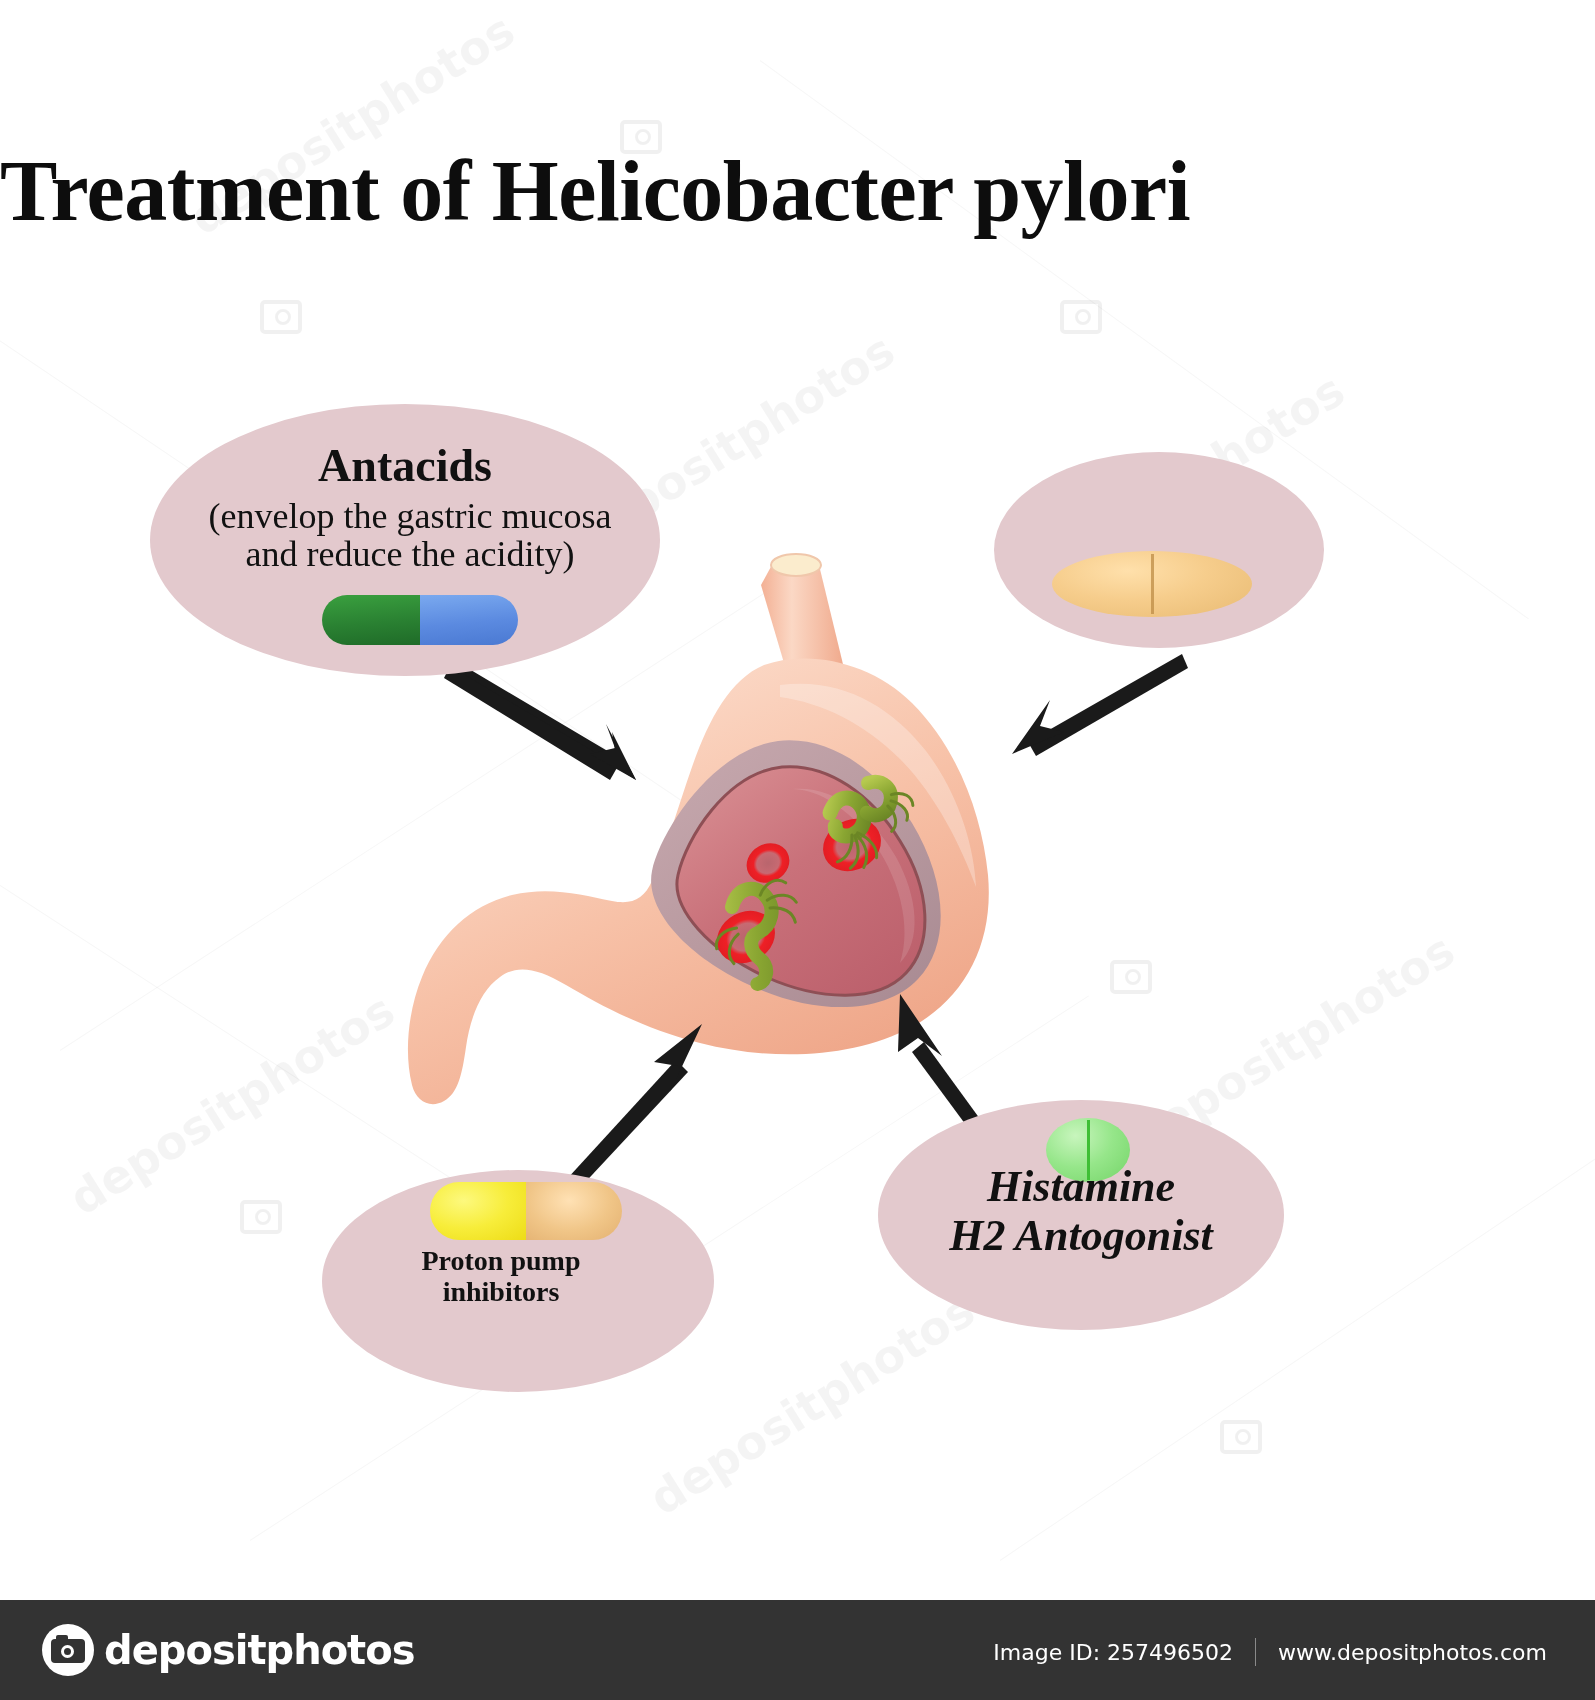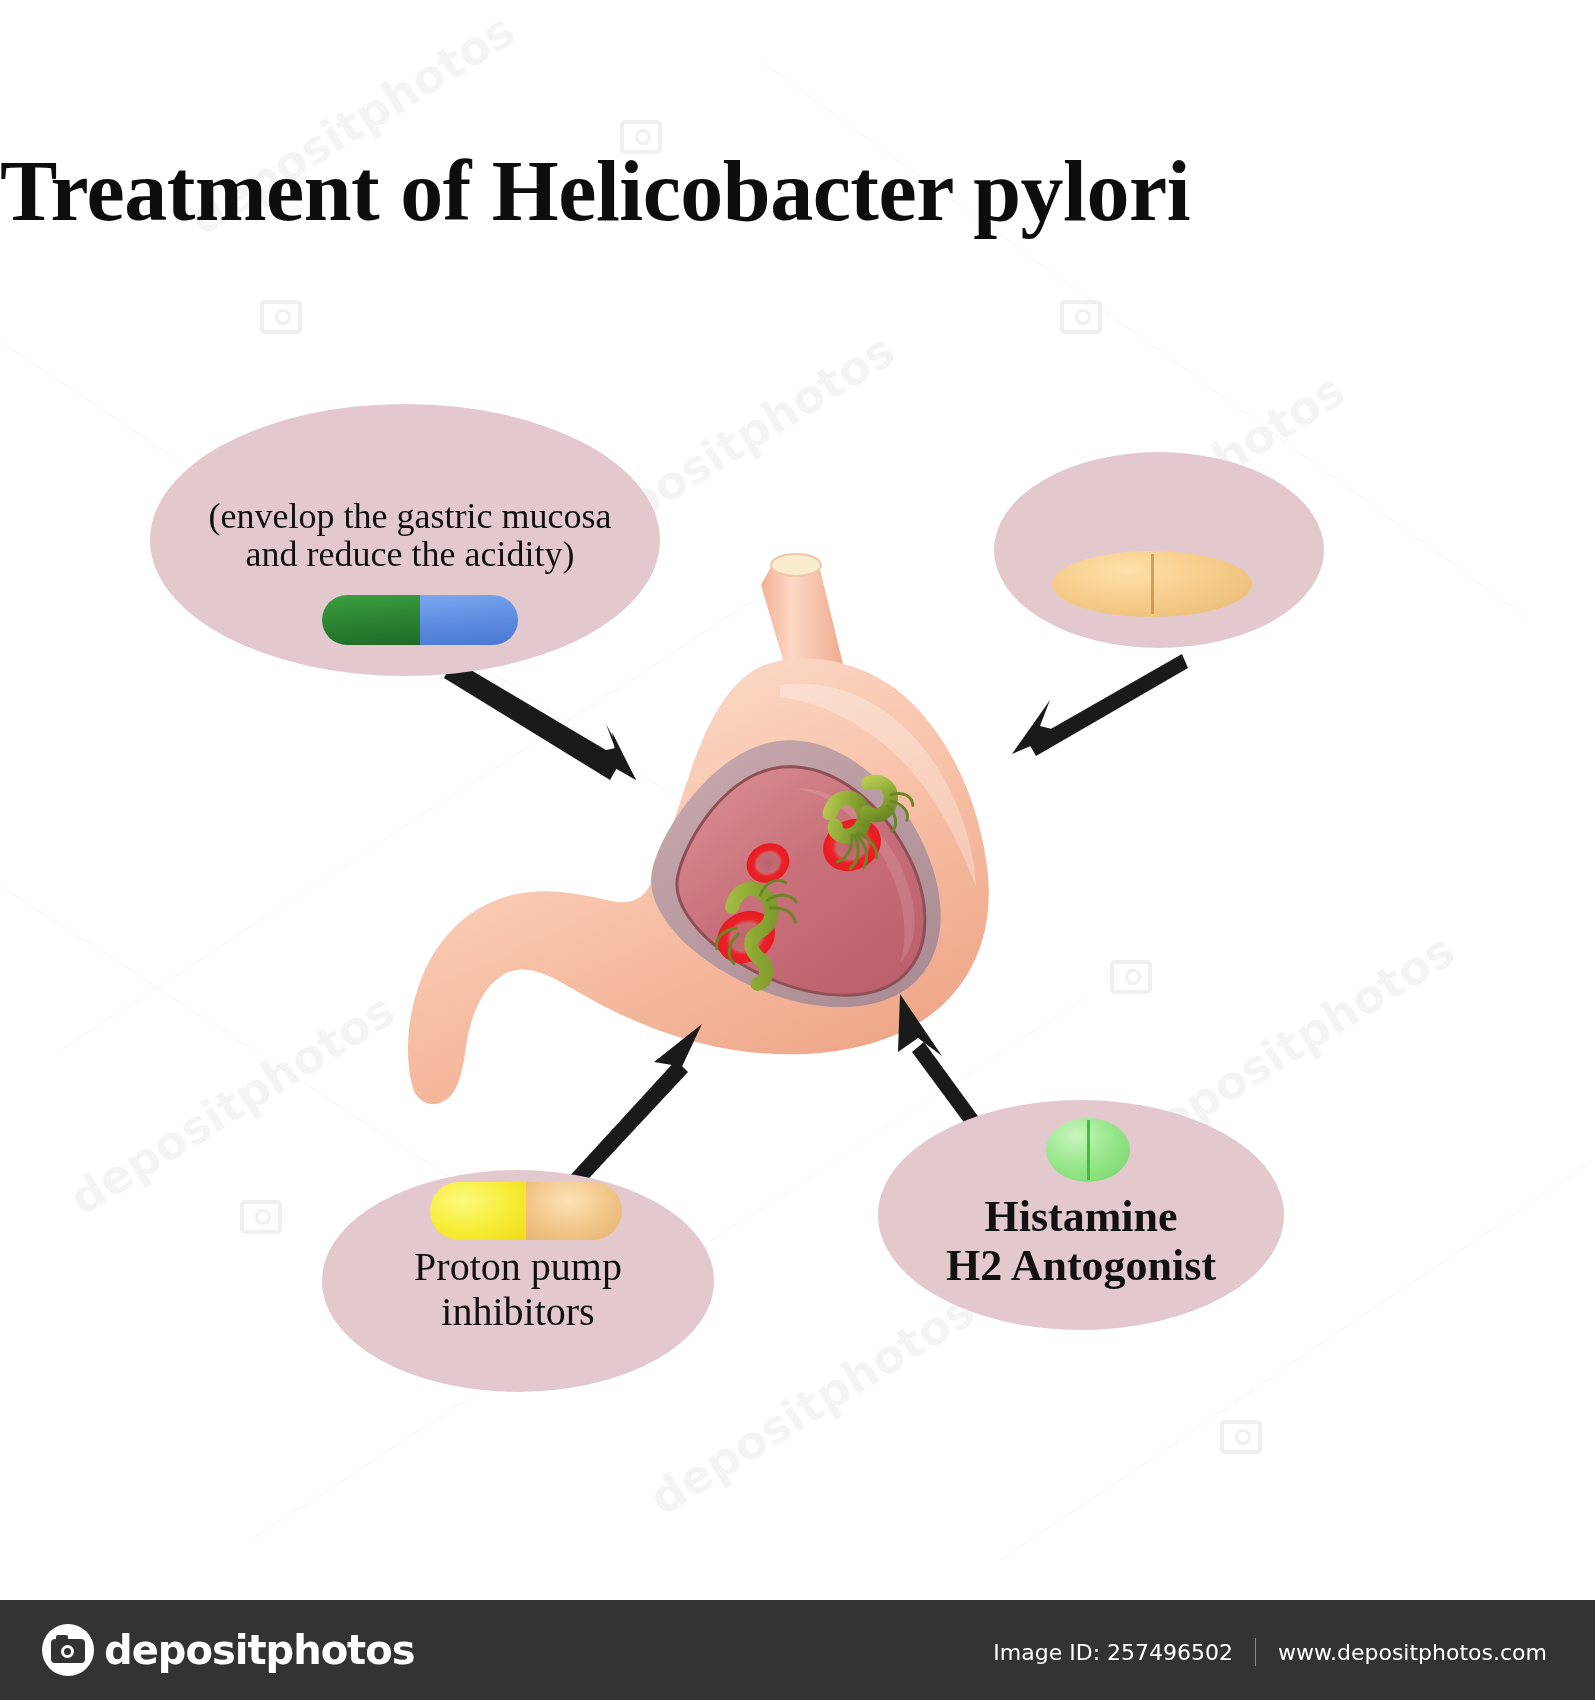--- a/index.html
+++ b/index.html
@@ -29,24 +29,24 @@
   .b-sub{font-weight:normal;}
 
   #bubble-antacids{left:150px;top:404px;width:510px;height:272px;}
   #antacids-head{left:150px;top:442px;width:510px;font-size:46px;font-weight:bold;}
   #antacids-sub{left:150px;top:497px;width:520px;font-size:36px;font-weight:normal;}
 
   #bubble-antibiotics{left:994px;top:452px;width:330px;height:196px;}
   #antibiotics-head{left:994px;top:483px;width:330px;font-size:44px;font-weight:bold;}
 
   #bubble-ppi{left:322px;top:1170px;width:392px;height:222px;}
-  #ppi-head{left:322px;top:1245px;width:392px;font-size:40px;font-weight:normal;line-height:1.12;}
+  #ppi-head{left:305px;top:1245px;width:392px;font-size:28px;font-weight:bold;line-height:1.12;}
 
   #bubble-h2{left:878px;top:1100px;width:406px;height:230px;}
-  #h2-head{left:878px;top:1192px;width:406px;font-size:44px;font-weight:bold;line-height:1.12;}
+  #h2-head{left:878px;top:1162px;width:406px;font-size:44px;font-weight:bold;line-height:1.12;font-style:italic;}
 
   
   .pill{position:absolute;}
 
   
   #pill-antacids{left:322px;top:595px;width:196px;height:50px;}
   #pill-antacids .lh,#pill-antacids .rh{position:absolute;top:0;height:50px;width:98px;}
   #pill-antacids .lh{left:0;border-radius:25px 0 0 25px;
     background:linear-gradient(175deg,#3aa03f 0%,#2a8132 55%,#1f6b28 100%);}
   #pill-antacids .rh{left:98px;border-radius:0 25px 25px 0;
@@ -276,20 +276,21 @@
     <path d="M16,160 L126,40 L138,52 L28,170 Z" fill="#1a1a1a"></path>
     <path d="M152,4 L104,42 L128,46 L120,72 Z" fill="#1a1a1a"></path>
   </svg>
 
   <svg style="position:absolute;left:880px;top:990px;" width="180" height="190" viewBox="0 0 180 190">
     <path d="M140,184 L44,52 L32,62 L128,192 Z" fill="#1a1a1a"></path>
     <path d="M20,4 L18,62 L38,48 L62,66 Z" fill="#1a1a1a"></path>
   </svg>
 
   <div class="bubble" id="bubble-antacids"></div>
+  <div class="bubble-txt b-head" id="antacids-head">Antacids</div>
   <div class="bubble-txt b-sub" id="antacids-sub">(envelop the gastric mucosa
 and reduce the acidity)</div>
   <div class="pill" id="pill-antacids">
     <div class="lh"></div>
     <div class="rh"></div>
   </div>
 
   <div class="bubble" id="bubble-antibiotics"></div>
   <div class="pill" id="pill-antibiotics">
     <div class="tab"></div>

